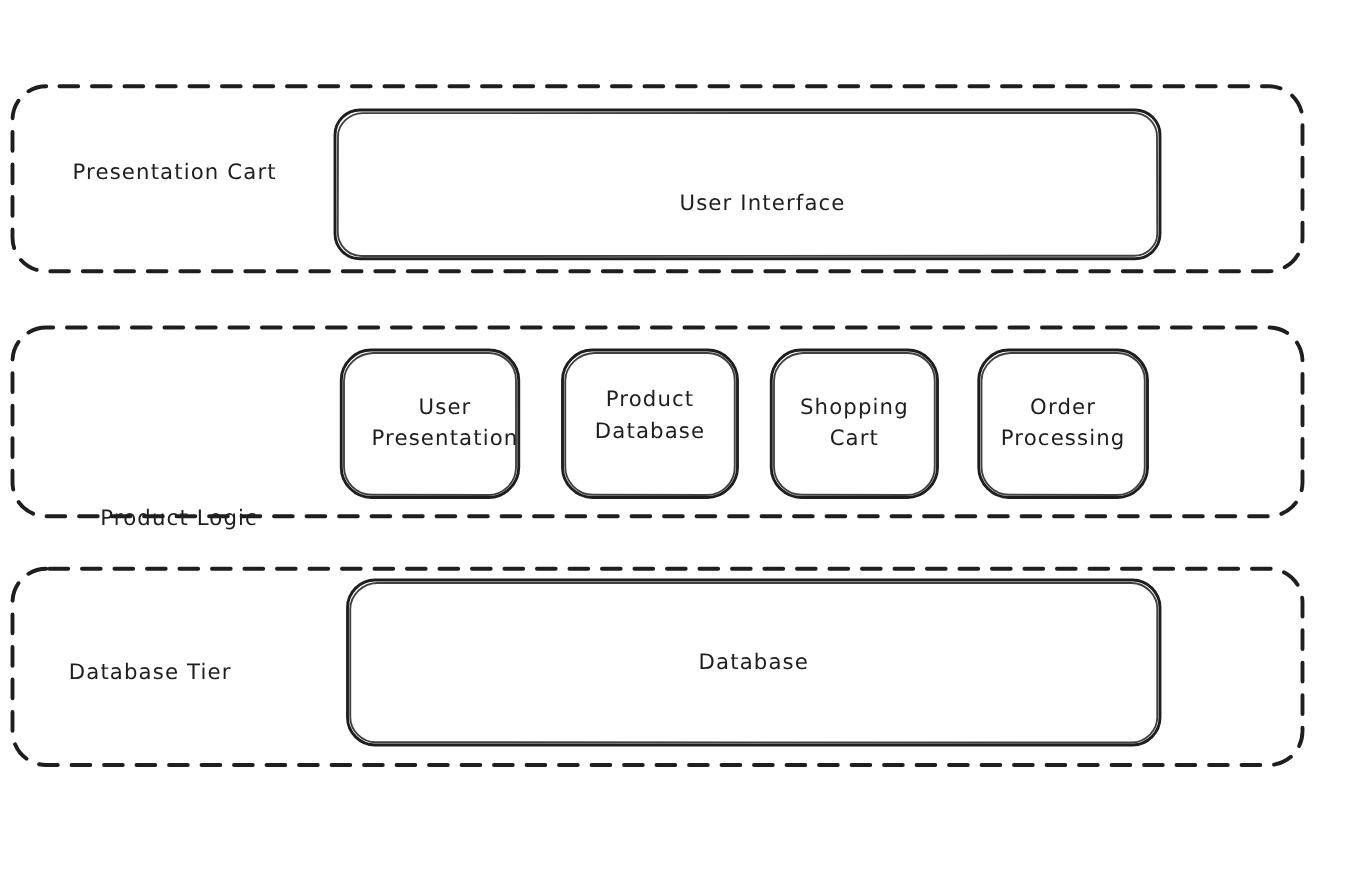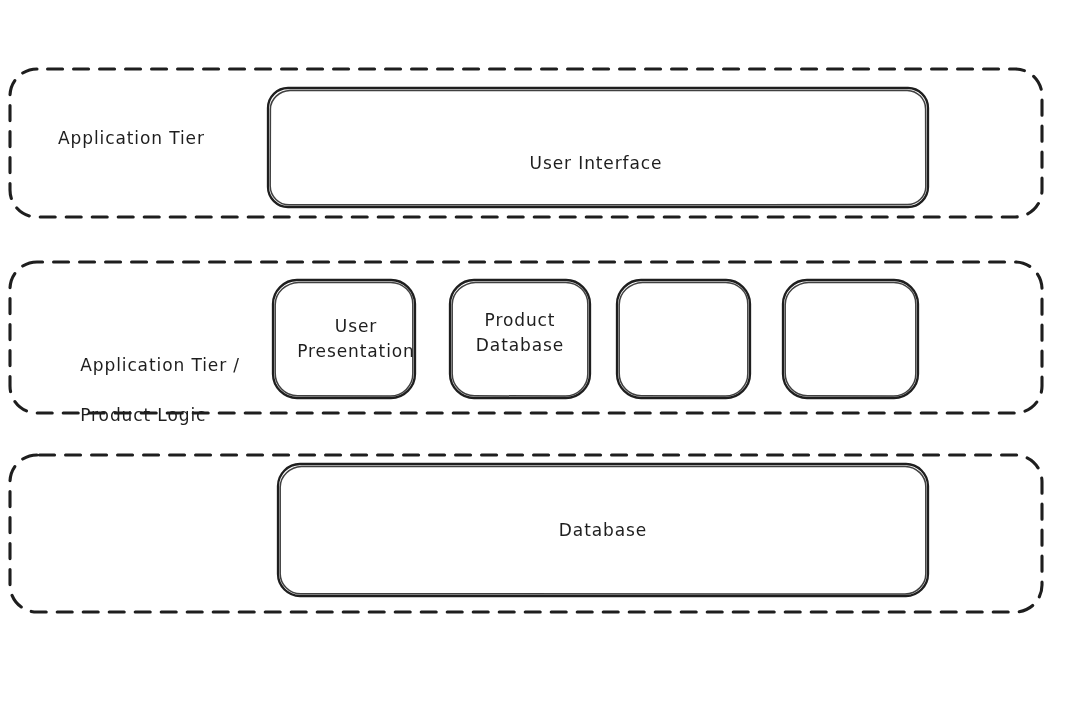--- a/index.html
+++ b/index.html
@@ -253,43 +253,52 @@
            L 280.2 573
            C 280 584.5 289.5 593.8 300.8 593.8
            L 905 594
            C 916.5 594 926 584.5 925.8 573.4
            L 925.8 487
            C 926 476 916.5 466.6 905.2 466.4
            Z"></path>
     </g>
   </svg>
 
-  <div class="lbl tier-label" style="left:58px; top:126px; width:210px;">Application Tier</div>
-
-  <div class="lbl box-label" style="left:266px; top:88px; width:660px; height:151px;">
+  <div class="lbl tier-label" style="left:58px; top:126px; width:210px;">Presentation Cart</div>
+
+  <div class="lbl box-label" style="left:280px; top:88px; width:660px; height:151px;">
     <span>User Interface</span>
   </div>
 
   <div class="lbl tier-label" style="left:55px; top:328px; width:215px;">
-    <span>Application Tier /</span><br>
+    <br>
     <span>Product Logic</span>
   </div>
 
   <div class="lbl box-label" style="left:273px; top:280px; width:166px; height:118px;border-radius:25px;">
     <span>User</span>
     <span>Presentation</span>
   </div>
 
   <div class="lbl box-label" style="left:450px; top:280px; width:140px; height:106px;">
     <span>Product</span>
     <span>Database</span>
   </div>
 
-
-
+  <div class="lbl box-label" style="left:617px; top:280px; width:133px; height:118px;">
+    <span>Shopping</span>
+    <span>Cart</span>
+  </div>
+
+  <div class="lbl box-label" style="left:783px; top:280px; width:135px; height:118px;">
+    <span>Order</span>
+    <span>Processing</span>
+  </div>
+
+  <div class="lbl tier-label" style="left:55px; top:526px; width:210px;">Database Tier</div>
 
   <div class="lbl box-label" style="left:278px; top:464px; width:650px; height:132px;">
     <span>Database</span>
   </div>
 
   <div class="hit" style="left:10px;  top:68px;  width:1032px; height:149px;"></div>
   <div class="hit" style="left:268px; top:88px;  width:660px;  height:119px;"></div>
 
   <div class="hit" style="left:10px;  top:262px; width:1032px; height:151px;"></div>
   <div class="hit" style="left:273px; top:280px; width:142px;  height:118px;"></div>

